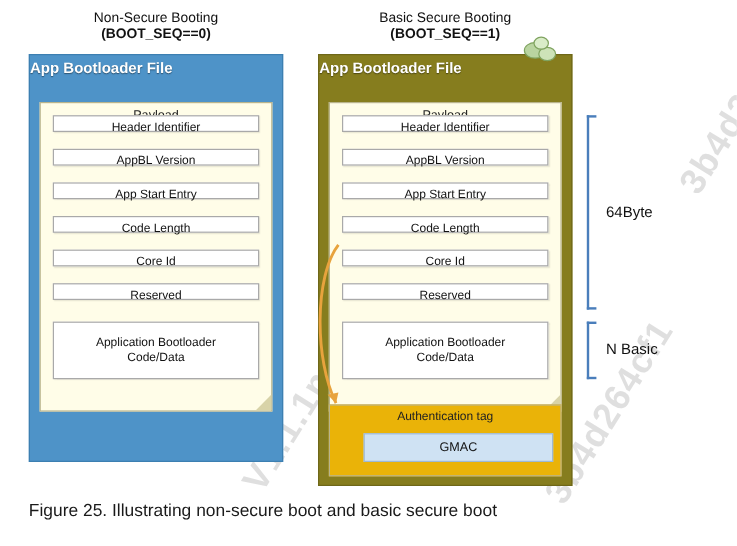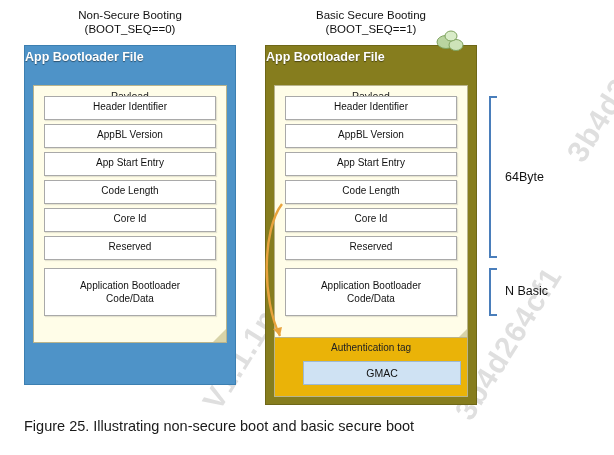--- a/index.html
+++ b/index.html
@@ -39,21 +39,21 @@
 
   
   .col-title {
     position: absolute;
     text-align: center;
     font-size: 11.5px;
     color: #111;
     line-height: 14px;
   }
   .col-title .l1 { display:block; }
-  .col-title .l2 { display:block; }
+  .col-title .l2 { display:block;font-weight:bold; }
 
   
   .outer {
     position: absolute;
     box-sizing: border-box;
   }
   .outer-ns {
     left: 24px; top: 45px; width: 212px; height: 340px;
     background: #4e93c8;
     border: 1px solid #3c7fb1;
@@ -102,21 +102,21 @@
   
   .field {
     position: absolute;
     background: #ffffff;
     border: 1px solid #a9a9a9;
     box-sizing: border-box;
     font-size: 10px;
     color: #111;
     text-align: center;
     line-height: 20px;
-    height: 24px;
+    height: 14px;
     box-shadow: 1px 1px 1px rgba(0,0,0,0.10);
   }
   .field.big {
     height: 48px;
     line-height: 13px;
     display: flex;
     flex-direction: column;
     align-items: center;
     justify-content: center;
   }

